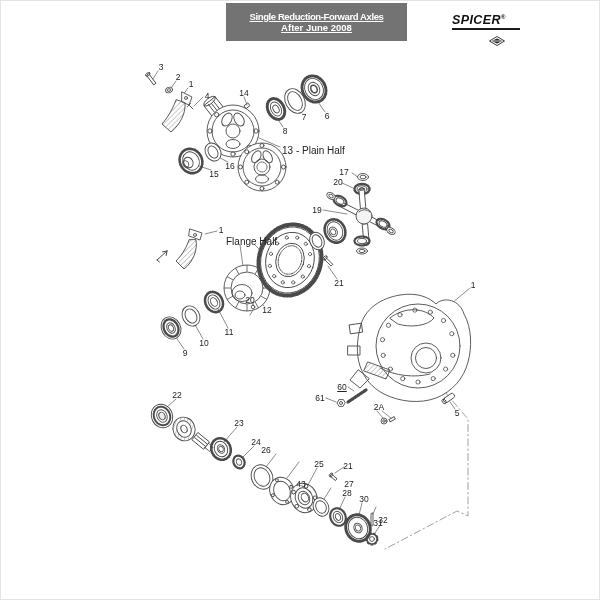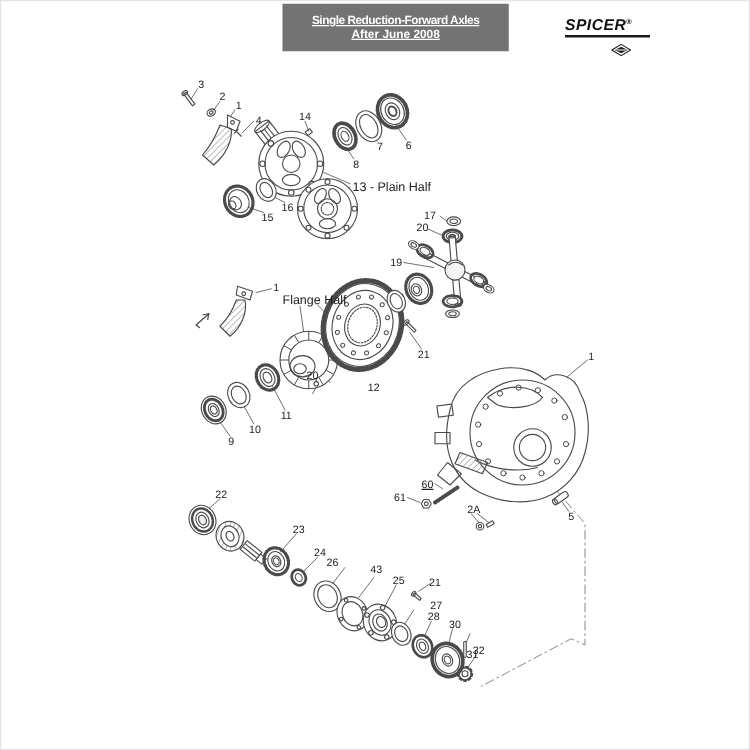--- a/index.html
+++ b/index.html
@@ -466,35 +466,35 @@
     <span class="callout" style="left: 285px; top: 131px;">8</span>
     <span class="callout" style="left: 304px; top: 117px;">7</span>
     <span class="callout" style="left: 327px; top: 116px;">6</span>
     <span class="callout" style="left: 230px; top: 166px;">16</span>
     <span class="callout" style="left: 214px; top: 174px;">15</span>
     <span class="callout" style="left: 344px; top: 172px;">17</span>
     <span class="callout" style="left: 338px; top: 182px;">20</span>
     <span class="callout" style="left: 317px; top: 210px;">19</span>
     <span class="callout" style="left: 221px; top: 230px;">1</span>
     <span class="callout" style="left: 339px; top: 283px;">21</span>
-    <span class="callout" style="left: 267px; top: 310px; margin-left: 32px;">12</span>
+    <span class="callout" style="left: 267px; top: 310px;">12</span>
     <span class="callout" style="left: 250px; top: 300px;">20</span>
     <span class="callout" style="left: 229px; top: 332px;">11</span>
     <span class="callout" style="left: 204px; top: 343px;">10</span>
     <span class="callout" style="left: 185px; top: 353px;">9</span>
     <span class="callout" style="left: 473px; top: 285px;">1</span>
     <span class="callout" style="left: 342px; top: 387px; text-decoration: underline;">60</span>
     <span class="callout" style="left: 320px; top: 398px;">61</span>
     <span class="callout" style="left: 379px; top: 407px;">2A</span>
     <span class="callout" style="left: 457px; top: 413px;">5</span>
     <span class="callout" style="left: 177px; top: 395px;">22</span>
     <span class="callout" style="left: 239px; top: 423px;">23</span>
     <span class="callout" style="left: 256px; top: 442px;">24</span>
     <span class="callout" style="left: 266px; top: 450px;">26</span>
-    <span class="callout" style="left: 301px; top: 455px;">43</span>
+    <span class="callout" style="left: 301px; top: 484px;">43</span>
     <span class="callout" style="left: 319px; top: 464px;">25</span>
     <span class="callout" style="left: 348px; top: 466px;">21</span>
     <span class="callout" style="left: 333px; top: 484px; margin-left: 16px;">27</span>
     <span class="callout" style="left: 347px; top: 493px;">28</span>
     <span class="callout" style="left: 364px; top: 499px;">30</span>
     <span class="callout" style="left: 378px; top: 523px;">31</span>
     <span class="callout" style="left: 383px; top: 520px;">32</span>
     <span class="part-text" style="left: 282px; top: 150px;">13 - Plain Half</span>
     <span class="part-text" style="left: 226px; top: 241px;">Flange Half</span>
   </div>

